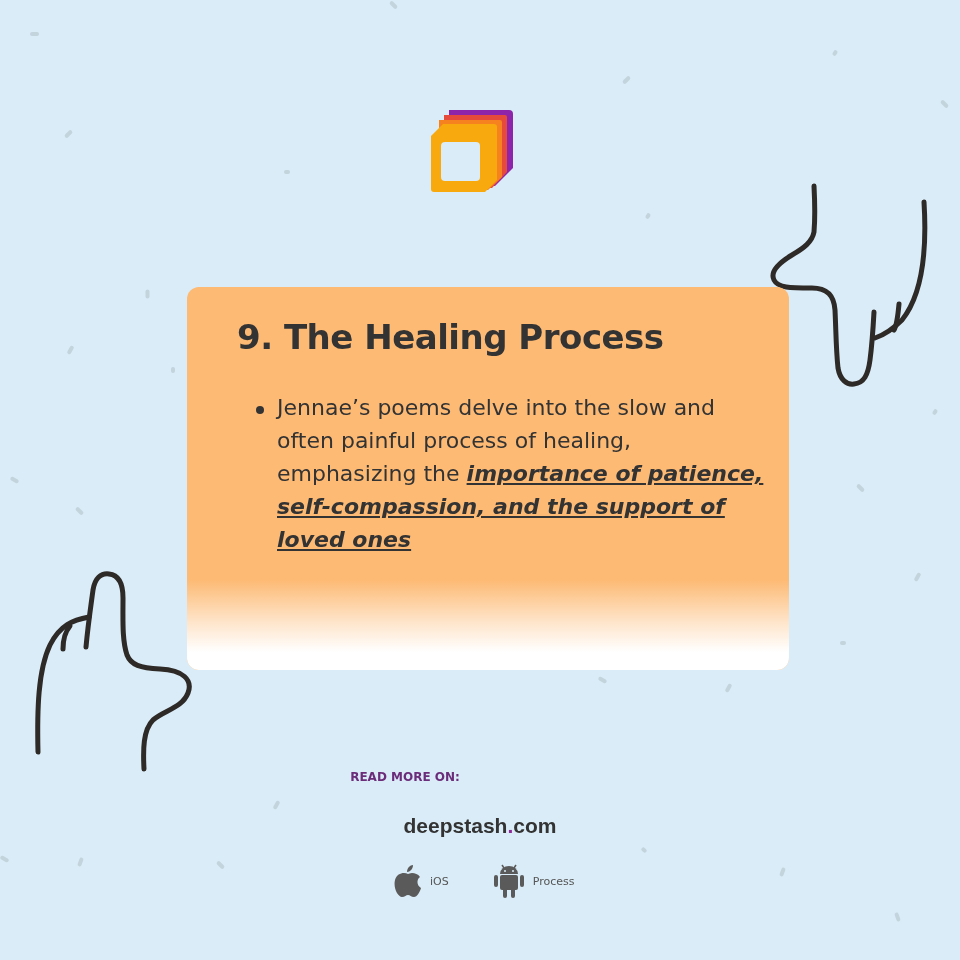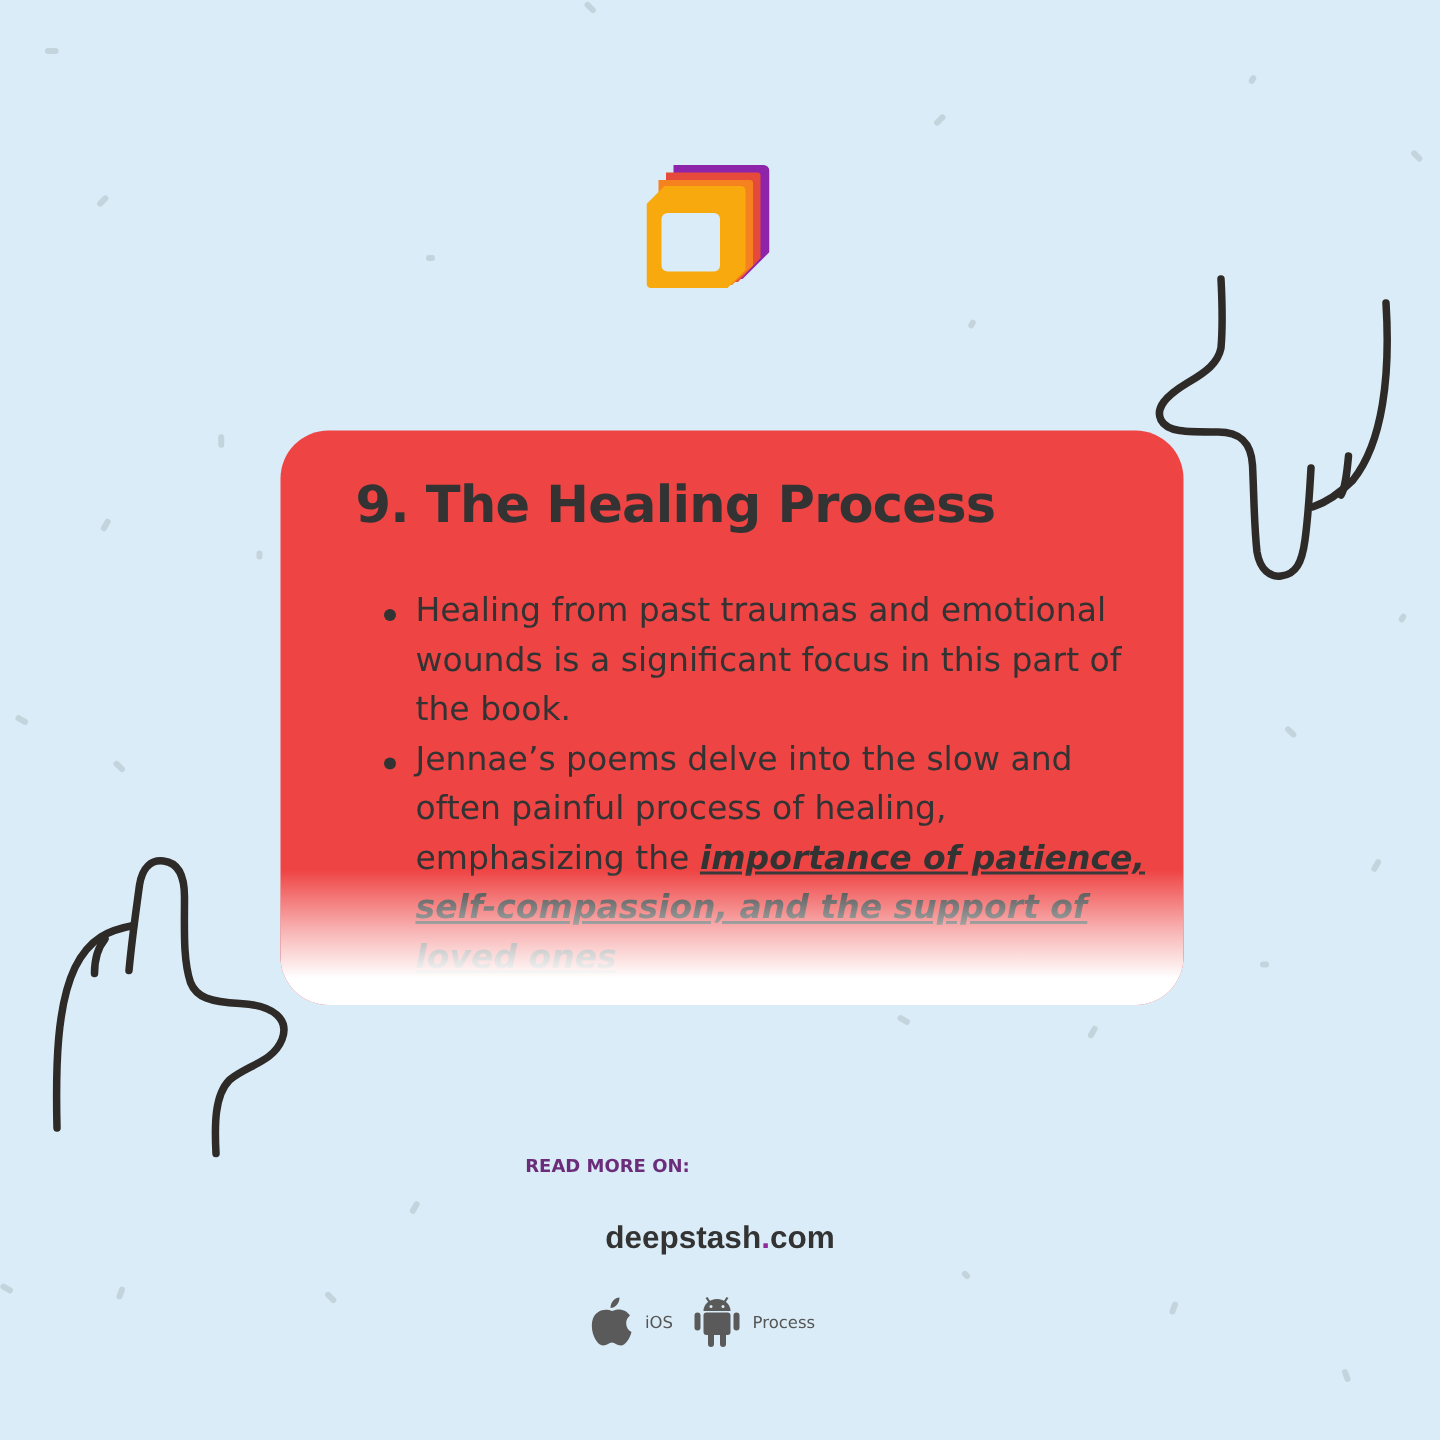--- a/index.html
+++ b/index.html
@@ -1,30 +1,30 @@
 <!DOCTYPE html>
 <html><head>
 <meta charset="utf-8">
 <style>
   html, body { margin:0; padding:0; }
   body { width:960px; height:960px; background:#daecf7; position:relative; overflow:hidden; font-family:"DejaVu Sans", sans-serif; }
   .speck { position:absolute; width:9px; height:4px; border-radius:2px; background:#c3d4dd; }
   .logo { position:absolute; left:431px; top:110px; width:82px; height:82px; }
-  .card { position:absolute; left:187px; top:287px; width:602px; height:383px; background:#ef4444; border-radius:32px; overflow:hidden; }
+  .card { position:absolute; left:187px; top:287px; width:602px; height:383px; background:#fdba74; border-radius:12px; overflow:hidden; }
   .title { position:absolute; left:50px; top:30px; margin:0; font-family:"DejaVu Sans", sans-serif; font-weight:bold; font-size:34px; color:#333; letter-spacing:-0.5px; }
   .list { position:absolute; left:90px; top:104px; width:490px; margin:0; padding:0; list-style:none; font-family:"DejaVu Sans", sans-serif; font-size:22px; line-height:33px; color:#333; }
   .list li { position:relative; }
   .list li::before { content:""; position:absolute; left:-21px; top:15px; width:8px; height:8px; border-radius:50%; background:#333; }
   .emph { font-weight:bold; font-style:italic; text-decoration:underline; }
   .fade { position:absolute; left:0; right:0; bottom:0; height:90px; background:linear-gradient(to bottom, rgba(255,255,255,0) 0%, rgba(255,255,255,0.6) 45%, #fff 80%); pointer-events:none; }
   .hand { position:absolute; }
   .readmore { position:absolute; top:770px; left:0; width:810px; text-align:center; font-family:"DejaVu Sans", sans-serif; font-weight:bold; font-size:12px; color:#6b2d7a; }
   .site { position:absolute; top:814px; left:0; width:960px; text-align:center; font-family:Liberation Sans, sans-serif; font-weight:bold; font-size:21px; color:#333; }
   .site .dot { color:#8e2a9a; }
-  .apps { position:absolute; top:864px; left:394px; display:flex; align-items:center; gap:13px; }
+  .apps { position:absolute; top:864px; left:394px; display:flex; align-items:center; gap:44px; }
   .app { display:flex; align-items:center; gap:8px; font-family:"DejaVu Sans", sans-serif; font-size:11px; color:#555; }
 </style>
 </head>
 <body>
 
 <div>
   <div class="speck" style="left:30px;top:32px;"></div>
   <div class="speck" style="left:64px;top:132px;transform:rotate(-45deg);"></div>
   <div class="speck" style="left:389px;top:3px;transform:rotate(45deg);"></div>
   <div class="speck" style="left:622px;top:78px;transform:rotate(-45deg);"></div>
@@ -68,21 +68,20 @@
 
 <svg class="hand" style="left:25px;top:560px;" width="180" height="220" viewBox="0 0 180 220">
   <path d="M13 192 C12 150 13 110 25 85 C35 65 48 60 64 57" fill="none" stroke="#2e2a28" stroke-width="5" stroke-linecap="round"></path>
   <path d="M38 89 C38 80 40 72 45 66" fill="none" stroke="#2e2a28" stroke-width="5" stroke-linecap="round"></path>
   <path d="M61 87 C63 65 66 45 68 30 C70 18 76 13 84 14 C93 15 98 23 98 38 C98 60 97 80 102 95 C106 105 115 108 135 109 C158 110 168 120 163 133 C157 148 140 150 128 160 C118 170 118 190 119 209" fill="none" stroke="#2e2a28" stroke-width="5" stroke-linecap="round"></path>
 </svg>
 
 <div class="card">
   <h1 class="title">9. The Healing Process</h1>
   <ul class="list">
-    <li>Healing from past traumas and emotional wounds is a significant focus in this part of the book.</li>
     <li><span>Jennae’s poems delve into the slow and often painful process of healing, emphasizing the </span><span class="emph">importance of patience, self-compassion, and the support of loved ones</span></li>
   </ul>
   <div class="fade"></div>
 </div>
 
 <div class="readmore">READ MORE ON:</div>
 <div class="site"><span>deepstash</span><span class="dot">.</span><span>com</span></div>
 
 <div class="apps">
   <div class="app">

